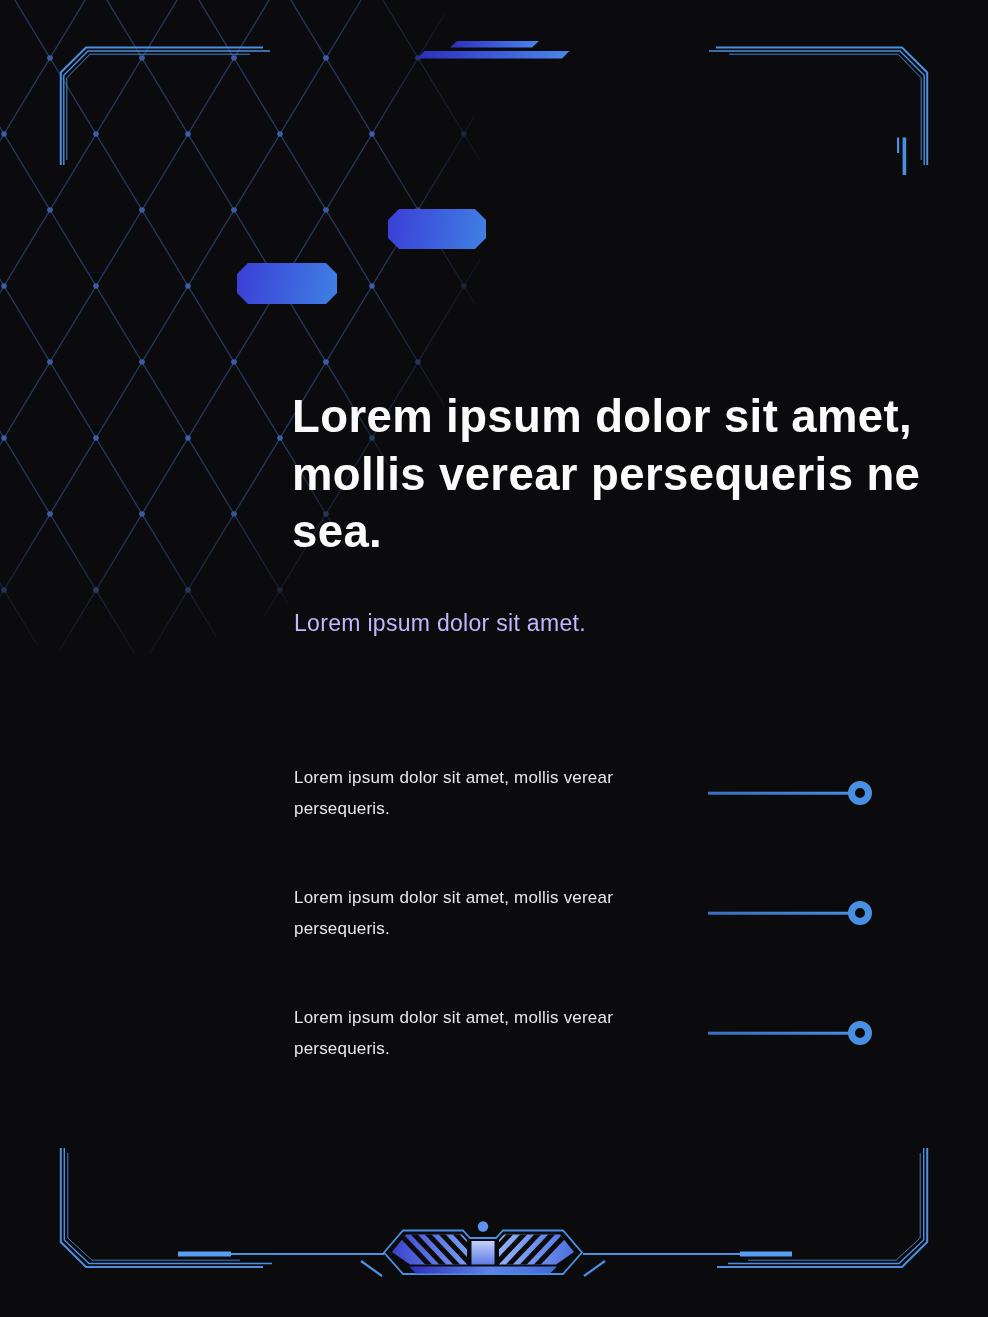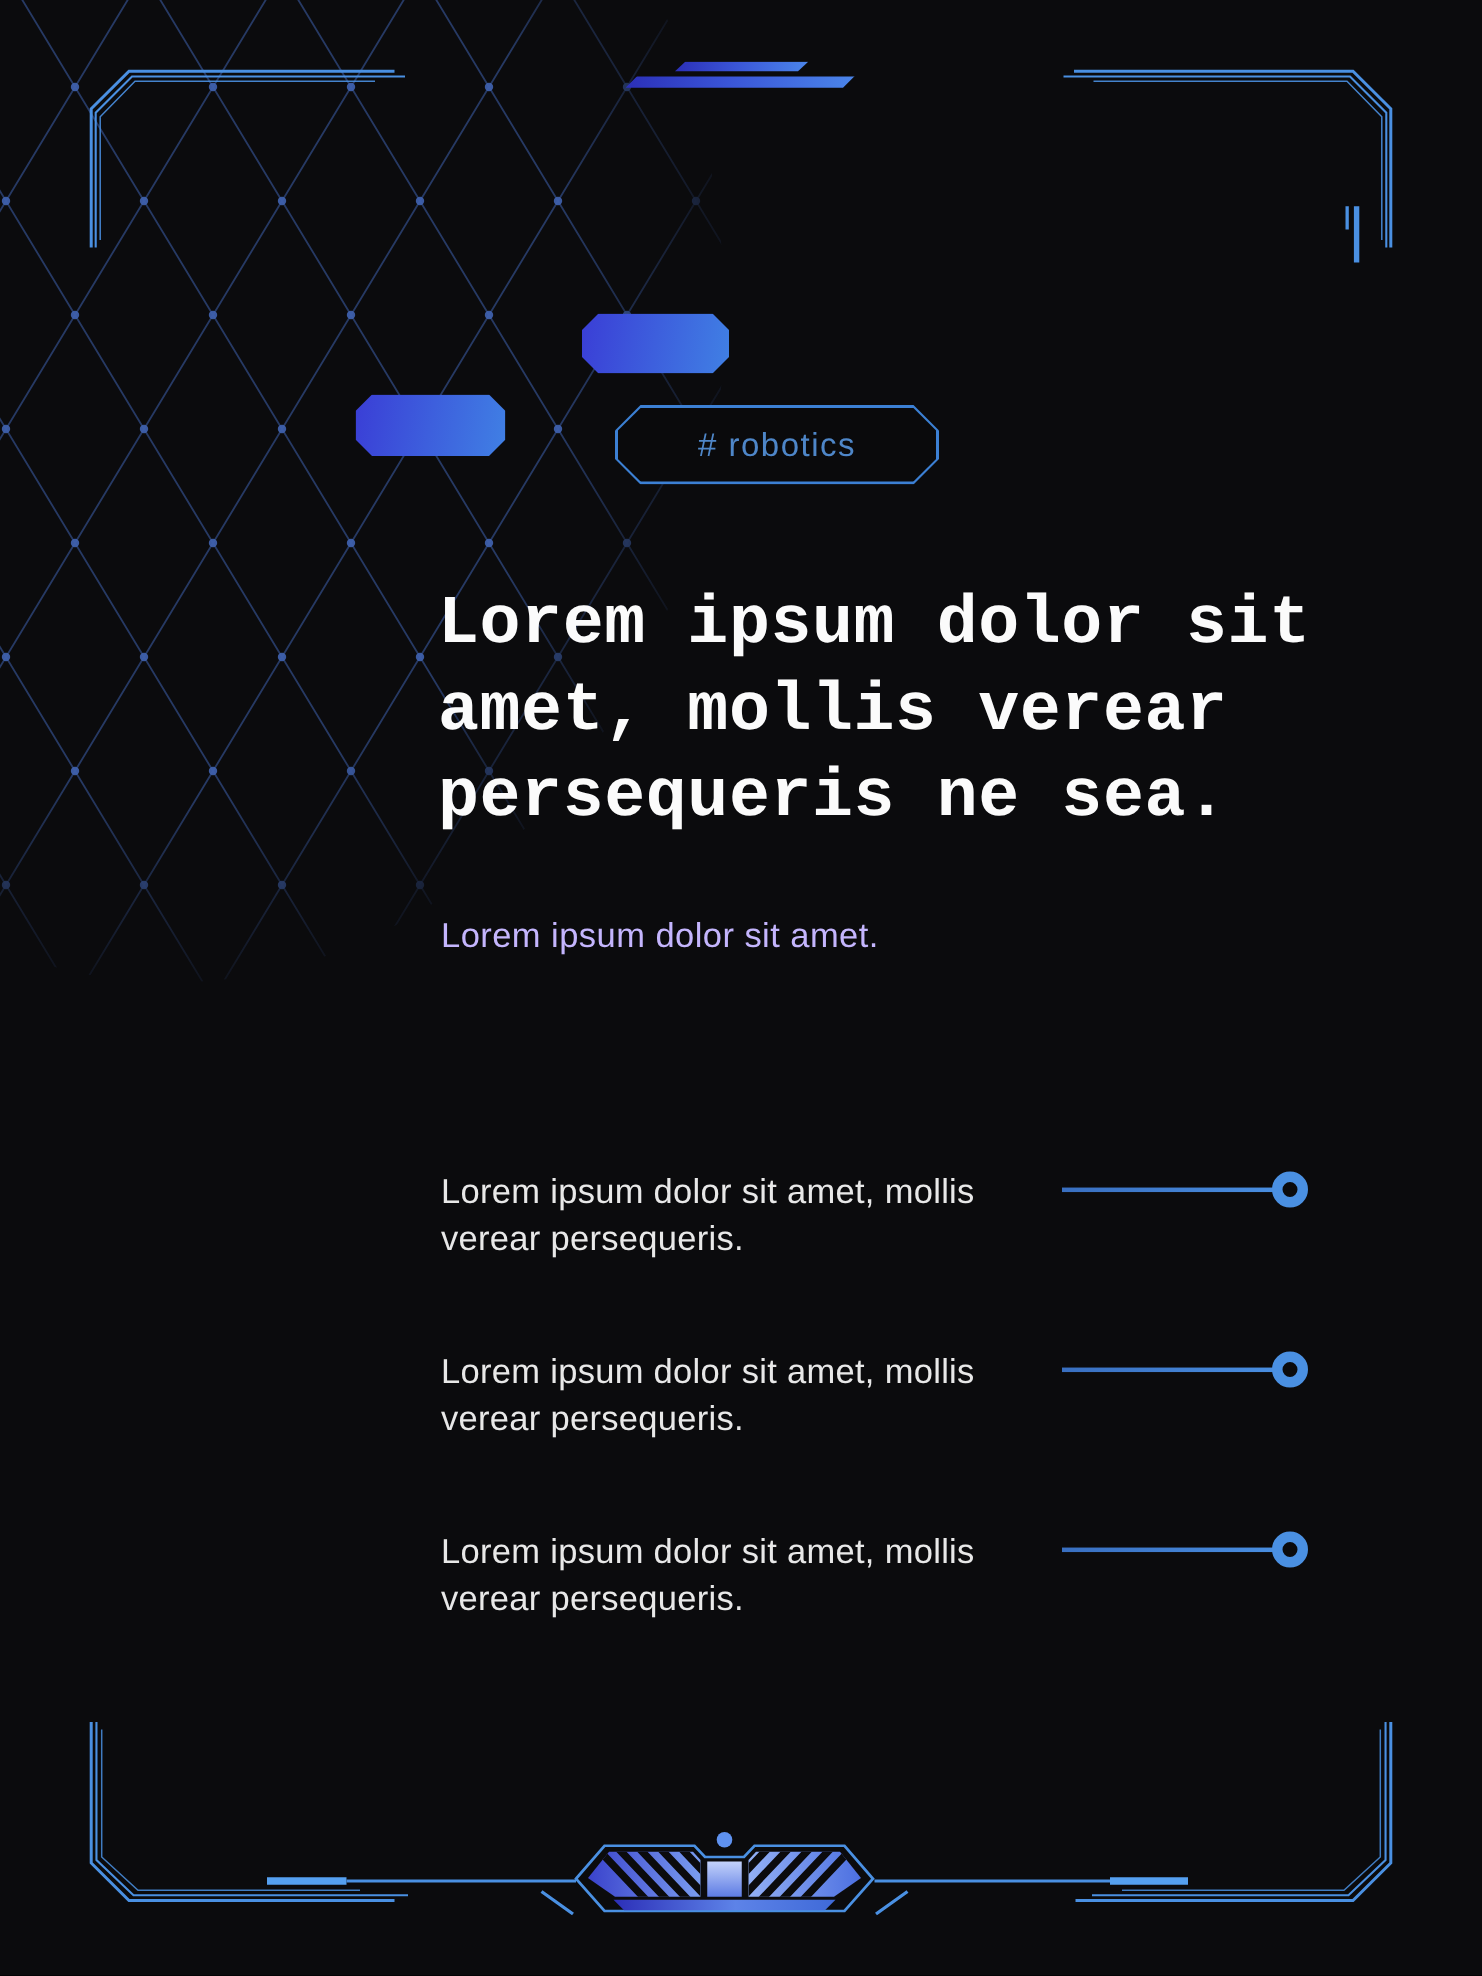--- a/index.html
+++ b/index.html
@@ -25,28 +25,28 @@
   .tag{position:absolute;left:410px;top:270px;width:216px;height:53px;background:#3c80d4;
     clip-path:polygon(17px 0,calc(100% - 17px) 0,100% 17px,100% calc(100% - 17px),
       calc(100% - 17px) 100%,17px 100%,0 calc(100% - 17px),0 17px);}
   .tag-inner{position:absolute;left:1.6px;top:1.6px;right:1.6px;bottom:1.6px;background:#0a0a0c;
     clip-path:polygon(15.8px 0,calc(100% - 15.8px) 0,100% 15.8px,100% calc(100% - 15.8px),
       calc(100% - 15.8px) 100%,15.8px 100%,0 calc(100% - 15.8px),0 15.8px);
     display:flex;align-items:center;justify-content:center;}
   .tag-label{color:#4e86c8;font-size:22px;letter-spacing:1px;}
   
   .heading{position:absolute;left:292px;top:388px;width:632px;
-    color:#fbfbfb;font-size:45.5px;line-height:57.5px;font-weight:700;letter-spacing:.4px;font-family:Liberation Mono, monospace;}
+    color:#fbfbfb;font-size:45.5px;line-height:57.5px;font-weight:700;letter-spacing:.4px;}
   .subtitle{position:absolute;left:294px;top:610px;width:600px;
     color:#c4b5fd;font-size:23px;letter-spacing:.3px;}
   
   .list-row{position:absolute;left:294px;width:578px;height:62px;}
   .row-1{top:762px;} .row-2{top:882px;} .row-3{top:1002px;}
-  .list-text{position:absolute;left:0;top:17px;width:372px;
-    color:#e8e8e8;font-size:23px;line-height:30.5px;letter-spacing:.2px;}
+  .list-text{position:absolute;left:0;top:1px;width:372px;
+    color:#e8e8e8;font-size:17px;line-height:30.5px;letter-spacing:.2px;}
   .connector{position:absolute;right:0;top:50%;transform:translateY(-50%);
     width:165px;height:24px;}
   .connector-line{position:absolute;right:12px;top:50%;transform:translateY(-50%);
     width:152px;height:2.6px;background:linear-gradient(90deg,#396fc0,#4a90e2);}
   .ring{position:absolute;right:0;top:50%;transform:translateY(-50%);
     width:10px;height:10px;border:7px solid #4a90e2;border-radius:50%;background:#0b0b0d;}
 </style>
 </head>
 <body>
 
@@ -148,25 +148,20 @@
       <polygon points="409,1266.5 557,1266.5 550,1273.5 416,1273.5" fill="url(#barGrad)"></polygon>
     </g>
   </svg>
 
   <div class="bar bar-small"></div>
   <div class="bar bar-large"></div>
 
   <div class="pill pill-1"></div>
   <div class="pill pill-2"></div>
 
-  <div class="tag">
-    <div class="tag-inner">
-      <span class="tag-label"># robotics</span>
-    </div>
-  </div>
 
   <h1 class="heading" style="margin:0">Lorem ipsum dolor sit amet, mollis verear persequeris ne sea.</h1>
   <div class="subtitle">Lorem ipsum dolor sit amet.</div>
 
   <div class="list-row row-1">
     <div class="list-text">Lorem ipsum dolor sit amet, mollis verear persequeris.</div>
     <div class="connector">
       <div class="connector-line"></div>
       <div class="ring"></div>
     </div>

